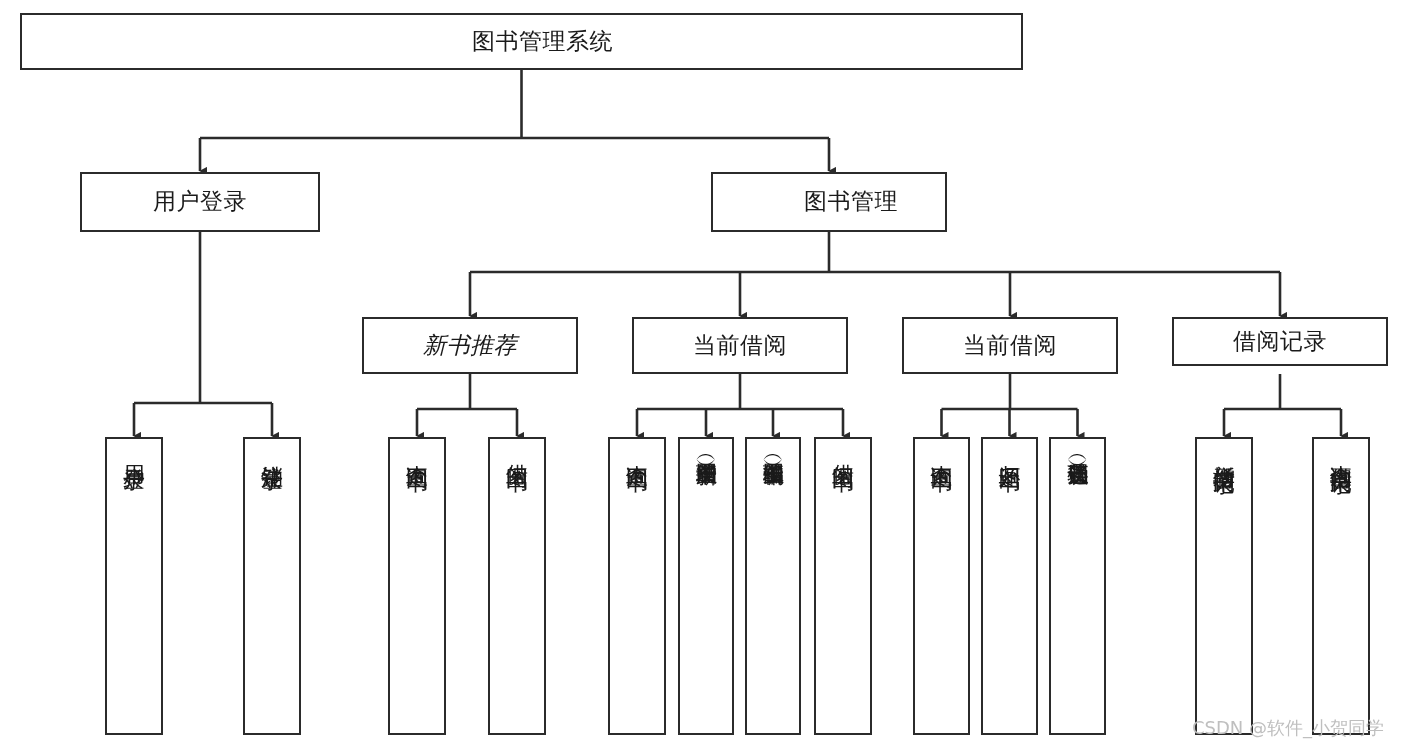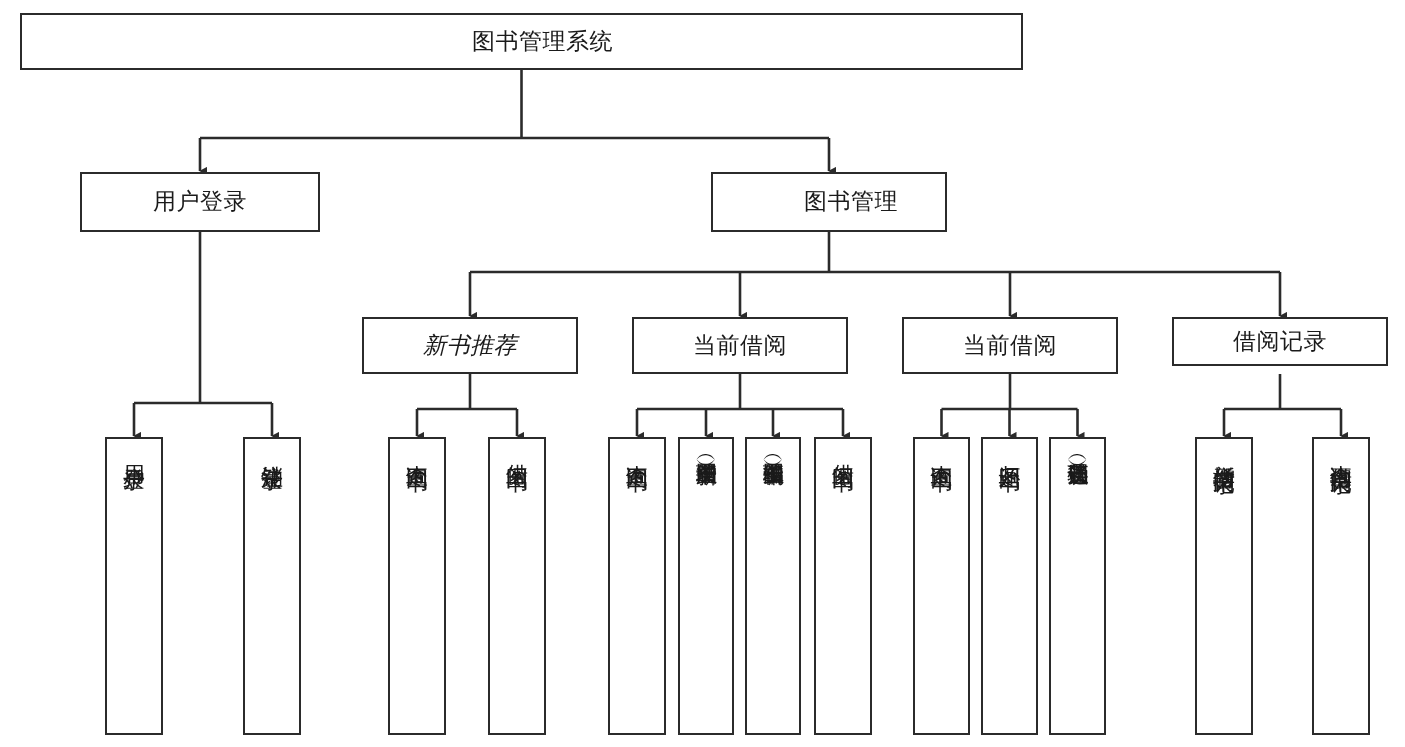--- a/index.html
+++ b/index.html
@@ -173,13 +173,14 @@
       <div class="node-box vertical tall-text" style="left: 1049px; top: 437px; width: 57px; height: 298px;">
         <span class="node-label">确认归还（管理员）</span>
       </div>
       <div class="node-box vertical" style="left: 1195px; top: 437px; width: 58px; height: 298px;">
         <span class="node-label">新增借阅记录</span>
       </div>
       <div class="node-box vertical" style="left: 1312px; top: 437px; width: 58px; height: 298px;">
         <span class="node-label">查询借阅记录</span>
       </div>
     </div>
+  <div class="watermark" style="left: 1192px; top: 716px; color: rgb(191, 191, 191);">CSDN @软件_小贺同学</div>
 </div>
 
 </body></html>

